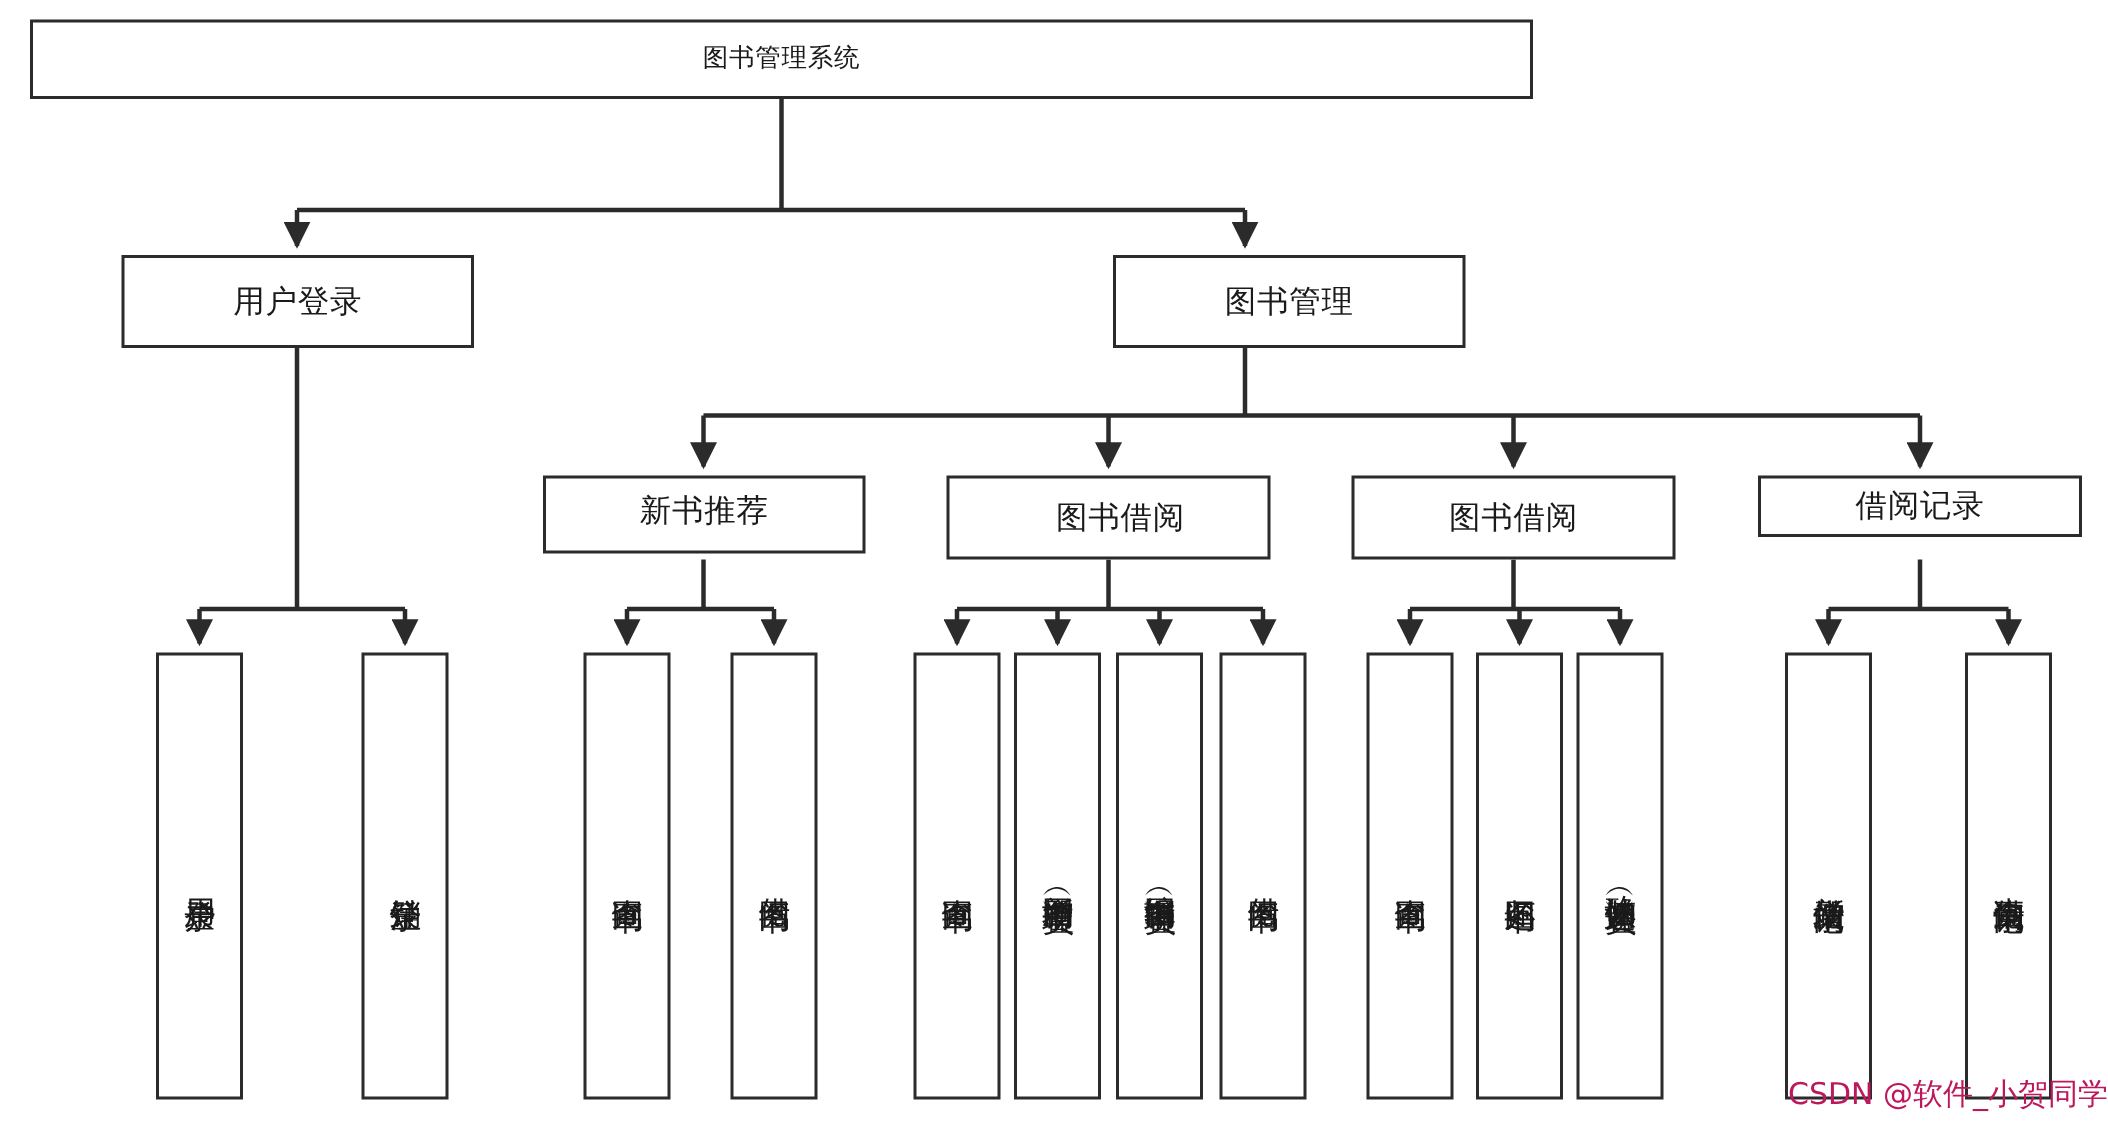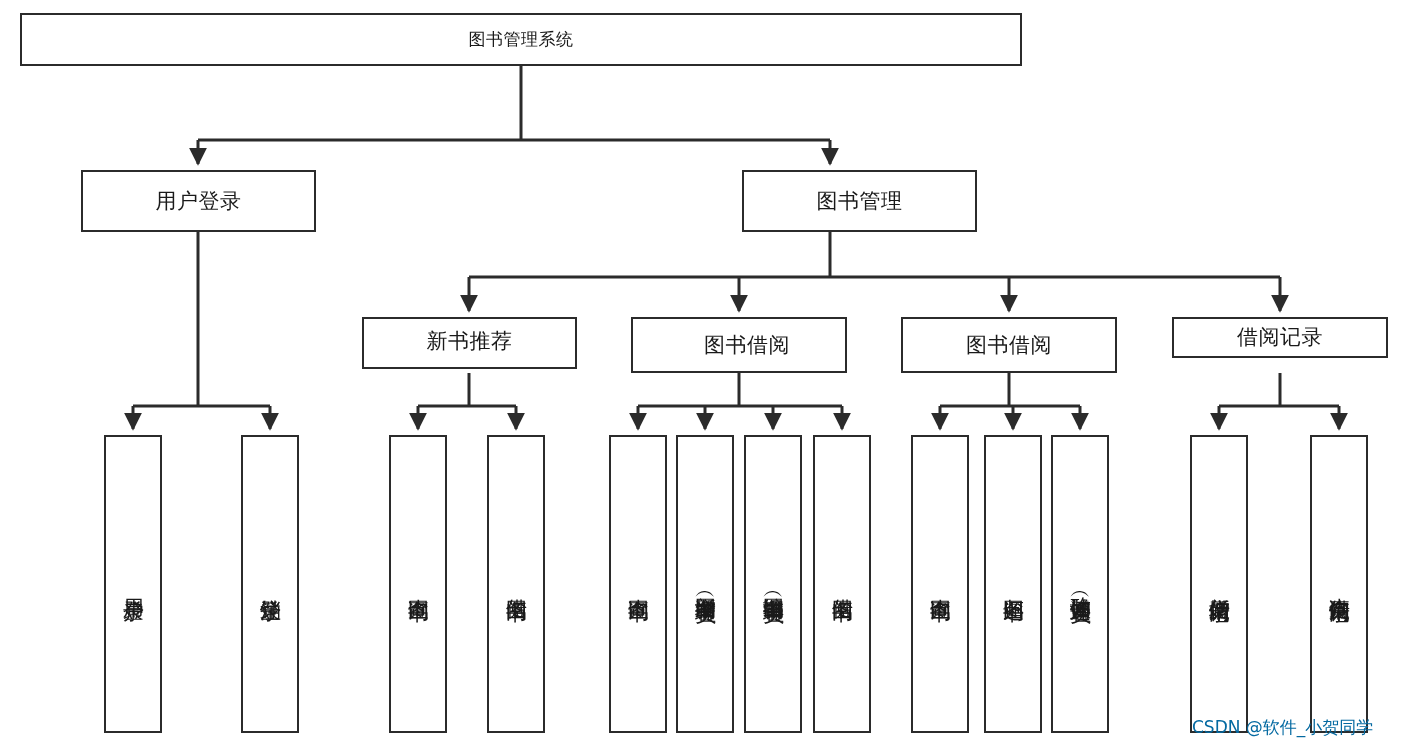--- a/index.html
+++ b/index.html
@@ -57,22 +57,22 @@
     font-size: 21px;
     line-height: 1.18;
     letter-spacing: 1px;
     white-space: normal;
     max-height: 100%;
   }
   .watermark {
     position: absolute;
     left: 1192px;
     top: 716px;
-    font-size: 17px;
-    color: #0369a1;
+    font-size: 20px;
+    color: #be185d;
     white-space: nowrap;
     z-index: 5;
     font-family: "DejaVu Sans", "Liberation Sans", sans-serif;
   }
 </style>
 </head>
 <body>
 
 <div id="canvas">
 

